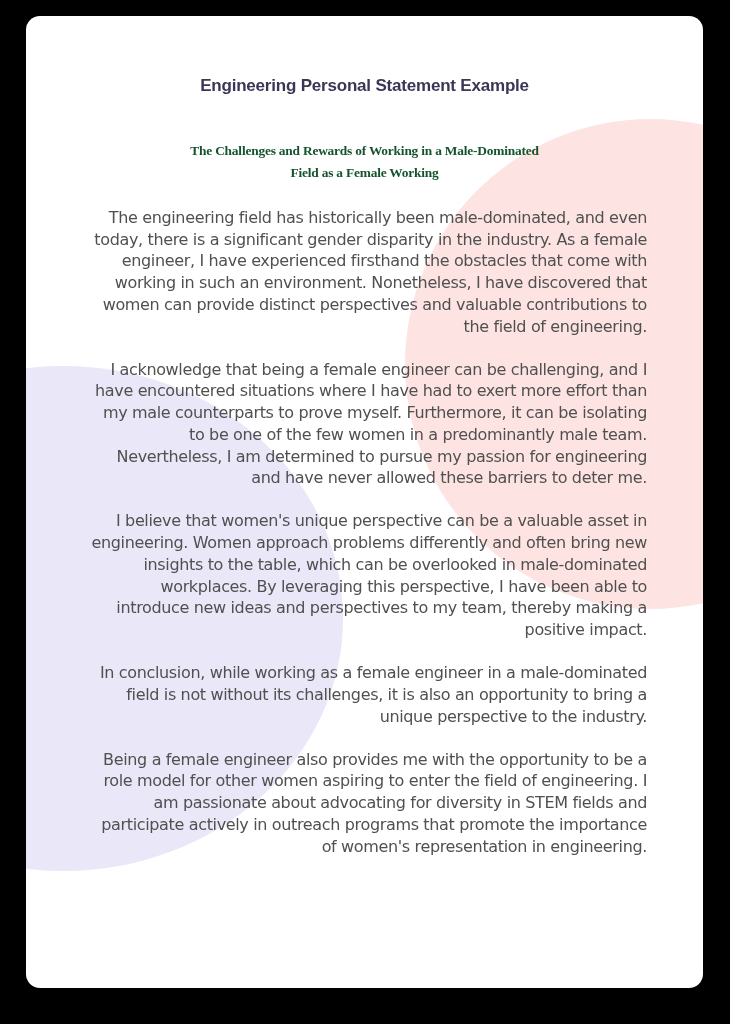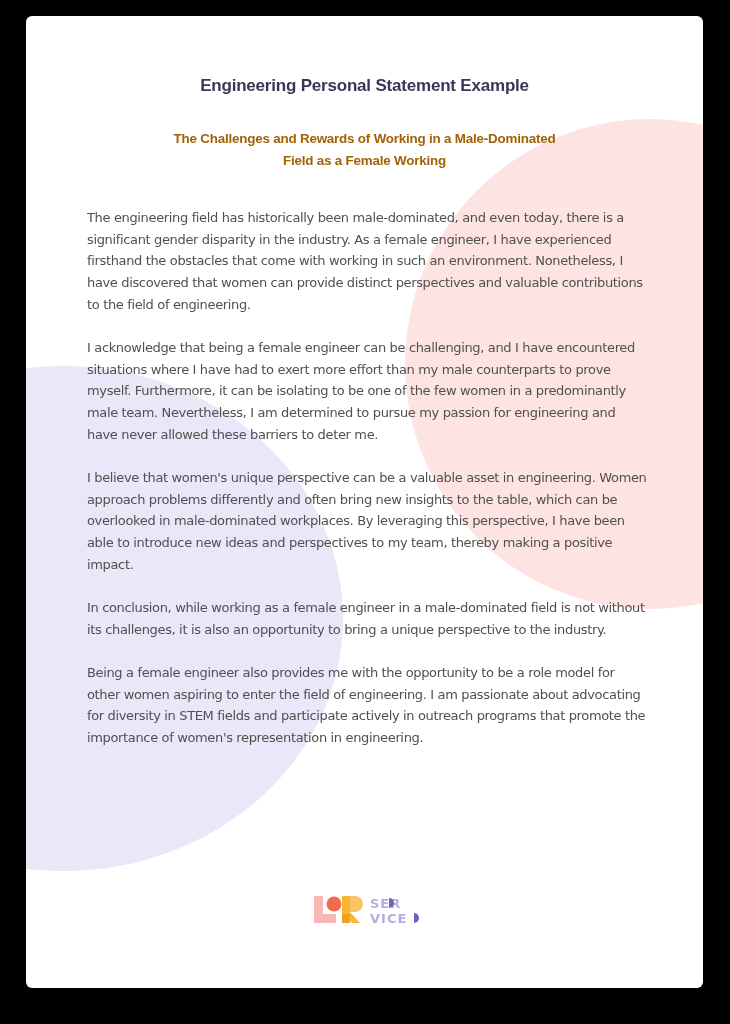--- a/index.html
+++ b/index.html
@@ -8,21 +8,21 @@
       background: #000;
       position: relative;
       overflow: hidden;
       font-family: "DejaVu Sans", sans-serif;
     }
     .page {
       position: absolute;
       left: 26px; top: 16px;
       width: 677px; height: 972px;
       background: #ffffff;
-      border-radius: 6px;
+      border-radius: 14px;
       overflow: hidden;
     }
     .blob-pink {
       position: absolute;
       left: 379px; top: 103px;
       width: 490px; height: 490px;
       border-radius: 50%;
       background: #fde4e2;
     }
     .blob-purple {
@@ -41,40 +41,41 @@
       top: 60px; left: 0; width: 100%;
       text-align: center;
       font-family: "Liberation Sans", sans-serif;
       font-weight: bold;
       font-size: 17px;
       color: #3a3656;
       letter-spacing: -0.2px;
     }
     .doc-subtitle {
       position: absolute;
-      top: 112px; left: 60px; width: 557px;
+      top: 124px; left: 60px; width: 557px;
       text-align: center;
-      font-family: Liberation Sans, sans-serif;
+      font-family: Liberation Serif, serif;
       font-weight: bold;
       font-size: 13.4px;
       line-height: 21.5px;
-      color: #a16207;
+      color: #14532d;
       letter-spacing: -0.2px;
     }
     .body-text {
       position: absolute;
       top: 191px; left: 61px; width: 560px;
     }
     .para {
       margin: 0 0 21.5px 0;
       font-family: "DejaVu Sans", sans-serif;
-      font-size: 13px;
+      font-size: 16px;
       line-height: 21.7px;
       color: #505050;
       letter-spacing: -0.35px;
+      text-align: right;
     }
     .logo {
       position: absolute;
       left: 286px; top: 876px;
       width: 110px; height: 36px;
     }
   </style>
 </head>
 <body>
 
@@ -91,33 +92,14 @@
     </div>
 
     <div class="body-text">
       <p class="para">The engineering field has historically been male-dominated, and even today, there is a significant gender disparity in the industry. As a female engineer, I have experienced firsthand the obstacles that come with working in such an environment. Nonetheless, I have discovered that women can provide distinct perspectives and valuable contributions to the field of engineering.</p>
       <p class="para">I acknowledge that being a female engineer can be challenging, and I have encountered situations where I have had to exert more effort than my male counterparts to prove myself. Furthermore, it can be isolating to be one of the few women in a predominantly male team. Nevertheless, I am determined to pursue my passion for engineering and have never allowed these barriers to deter me.</p>
       <p class="para">I believe that women's unique perspective can be a valuable asset in engineering. Women approach problems differently and often bring new insights to the table, which can be overlooked in male-dominated workplaces. By leveraging this perspective, I have been able to introduce new ideas and perspectives to my team, thereby making a positive impact.</p>
       <p class="para">In conclusion, while working as a female engineer in a male-dominated field is not without its challenges, it is also an opportunity to bring a unique perspective to the industry.</p>
       <p class="para">Being a female engineer also provides me with the opportunity to be a role model for other women aspiring to enter the field of engineering. I am passionate about advocating for diversity in STEM fields and participate actively in outreach programs that promote the importance of women's representation in engineering.</p>
     </div>
 
-    <div class="logo">
-      <svg width="110" height="36" viewBox="0 0 110 36">
-
-        <rect x="2" y="4" width="9" height="27" fill="#f9b8b3"></rect>
-        <rect x="2" y="22" width="22" height="9" fill="#f9b8b3"></rect>
-
-        <circle cx="22" cy="12" r="7.5" fill="#f26b4f"></circle>
-
-        <rect x="30" y="4" width="8" height="27" fill="#f7b733"></rect>
-        <path d="M38 4 h5 a8 8 0 0 1 0 16 h-5 z" fill="#f9c56a"></path>
-        <path d="M38 20 l10 11 h-8 l-4 -5 z" fill="#f7b733"></path>
-        <path d="M30 22 l8 0 l0 9 l-8 0 z" fill="#f0a020"></path>
-
-        <text x="58" y="16" font-family="DejaVu Sans, sans-serif" font-weight="bold" font-size="13" fill="#b4aee0" letter-spacing="1">SER</text>
-        <text x="58" y="31" font-family="DejaVu Sans, sans-serif" font-weight="bold" font-size="13" fill="#b4aee0" letter-spacing="1">VICE</text>
-        <path d="M77 6 a5 5 0 0 1 0 10 z" fill="#6d63c4"></path>
-        <path d="M102 21 a5 5 0 0 1 0 10 z" fill="#6d63c4"></path>
-      </svg>
-    </div>
   </div>
 </div>
 
 </body></html>

